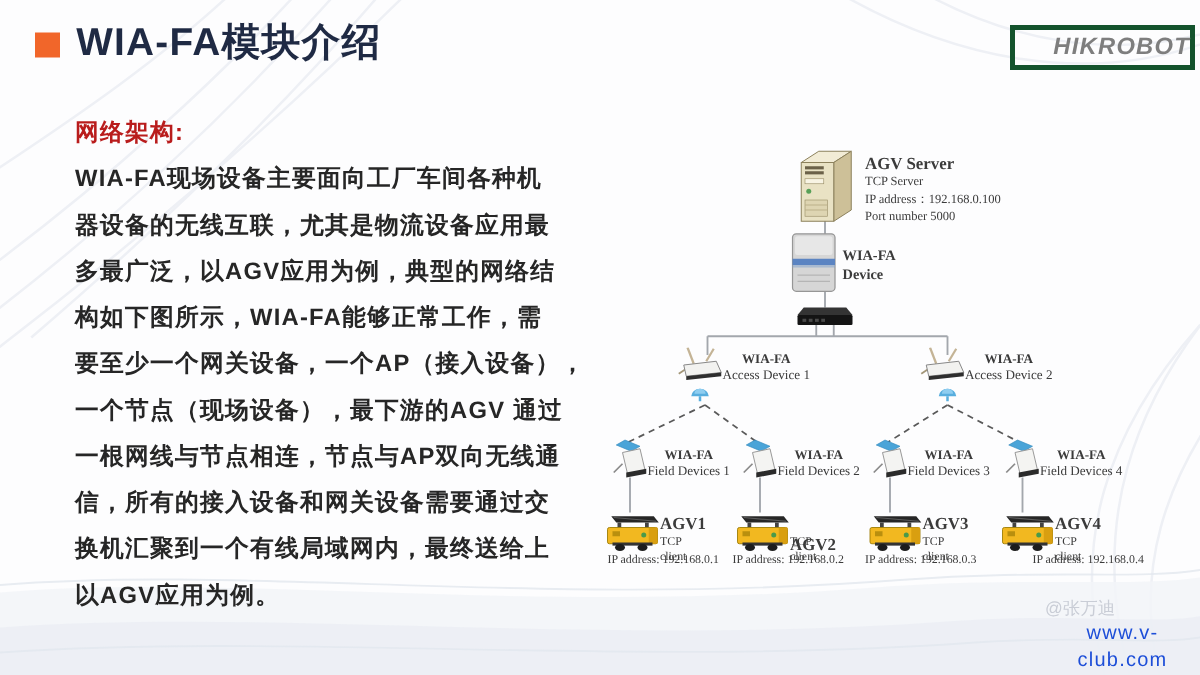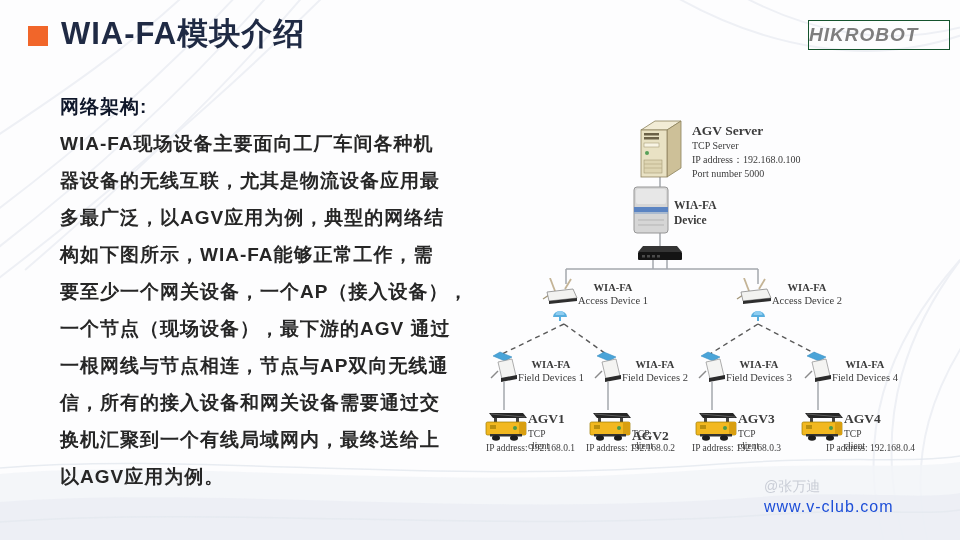--- a/index.html
+++ b/index.html
@@ -6,45 +6,45 @@
   .slide{position:relative;width:960px;height:540px;overflow:hidden;
          background:#fdfdfe;font-family:"Liberation Sans",sans-serif;}
   .bg{position:absolute;left:0;top:0;width:960px;height:540px;z-index:0;}
   .layer{position:absolute;z-index:1;}
 
   
   .title-square{position:absolute;left:28px;top:26px;width:20px;height:20px;background:#F1662A;}
   .page-title{position:absolute;left:61px;top:13px;font-size:31px;font-weight:bold;
               color:#1F2A44;letter-spacing:1px;}
   .logo-box{position:absolute;left:808px;top:20px;width:140px;height:28px;
-            border:1px solid #14532d;display:flex;align-items:center;justify-content:flex-start;}
+            border:4px solid #14532d;display:flex;align-items:center;justify-content:flex-end;}
   .logo-text{font-size:19px;font-weight:bold;font-style:italic;color:#7E7E7E;letter-spacing:1px;}
 
   
   .intro{position:absolute;left:60px;top:88px;width:410px;color:#262626;
          font-size:19px;line-height:37px;letter-spacing:1px;}
-  .intro-heading{font-weight:bold;color:#0f172a;}
+  .intro-heading{font-weight:bold;color:#b91c1c;}
   .intro-line{white-space:nowrap;font-weight:bold;}
 
   
   .diagram{position:absolute;left:480px;top:100px;width:480px;height:360px;z-index:2;}
   .diagram svg.lines{position:absolute;left:0;top:0;}
   .node{position:absolute;}
   .dlabel{font-family:"Liberation Serif",serif;color:#3b3b3b;}
   .srv-name{font-size:13.5px;font-weight:bold;line-height:17px;}
   .srv-sub{font-size:10px;line-height:14px;}
   .gw-label{font-size:11.5px;font-weight:bold;line-height:15px;}
   .ad-label,.fd-label{font-size:10.5px;line-height:13px;text-align:center;}
   .ad-label .l1,.fd-label .l1{font-weight:bold;}
   .agv-name{font-size:13.5px;font-weight:bold;line-height:15px;}
   .agv-sub{font-size:9.5px;line-height:12px;}
   .agv-ip{font-size:9.5px;white-space:nowrap;}
 
   
-  .watermark{position:absolute;left:764px;top:477px;z-index:2;color:#c9cdd6;}
+  .watermark{position:absolute;left:836px;top:477px;z-index:2;color:#c9cdd6;}
   .wm1{font-size:14px;line-height:19px;}
   .wm2{font-size:16px;line-height:22px;letter-spacing:1px;color:#1d4ed8;text-align:center;}
 </style>
 </head>
 <body>
 
 <div class="slide">
 
   <svg class="bg" viewBox="0 0 960 540">
     <g fill="none" stroke="#eef0f5" stroke-width="2">

